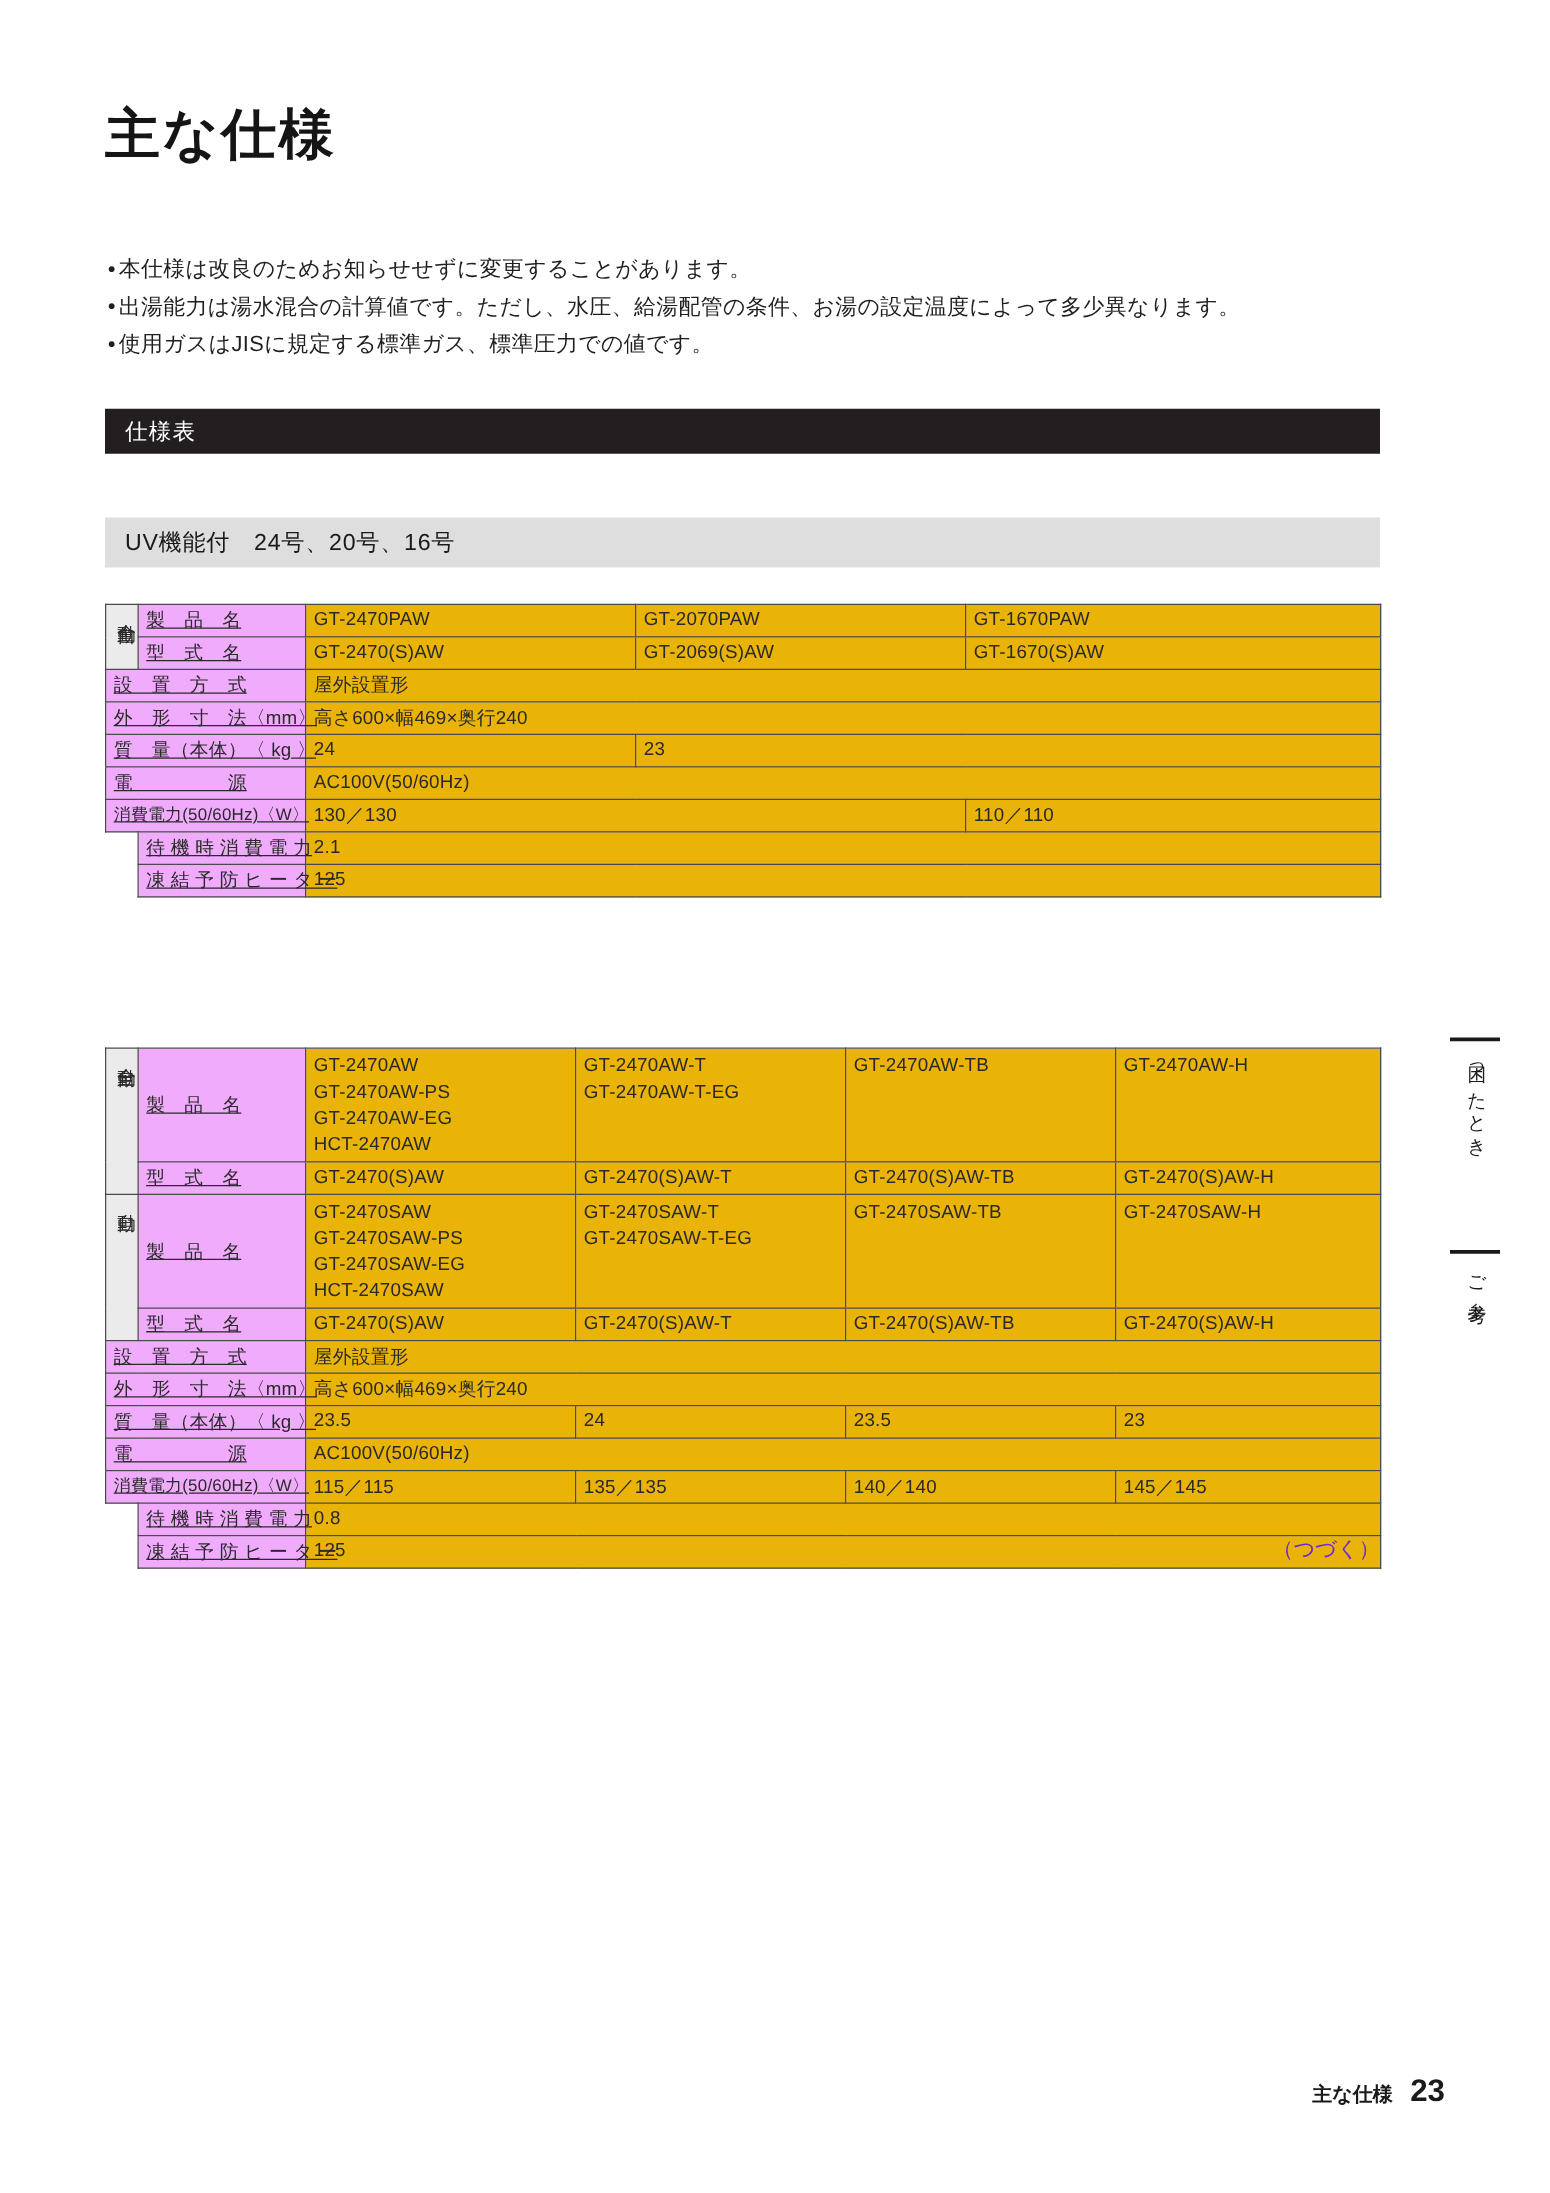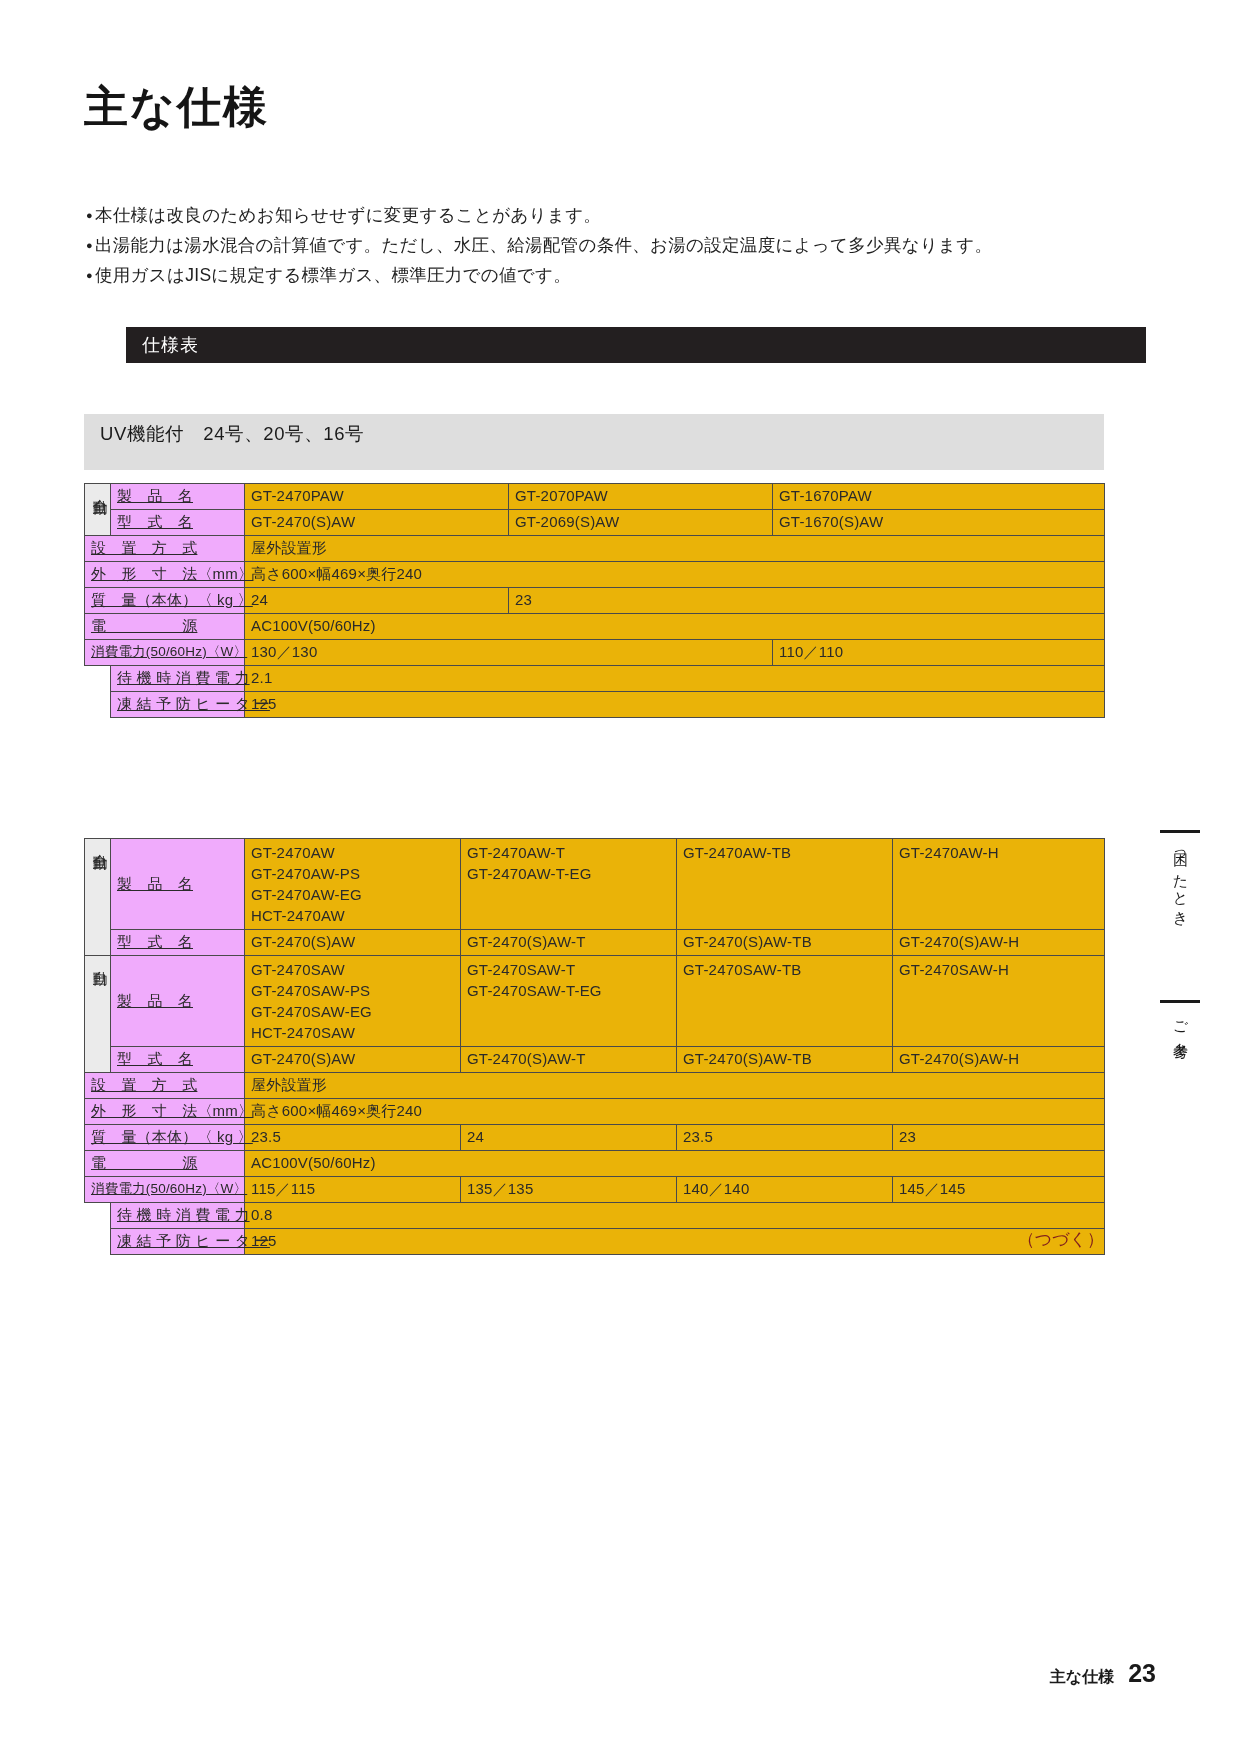--- a/index.html
+++ b/index.html
@@ -56,29 +56,28 @@
     left: 84px;
     top: 327px;
     width: 1020px;
     height: 36px;
     background: #231f20;
     color: #ffffff;
     font-size: 18px;
     line-height: 36px;
     padding-left: 16px;
     letter-spacing: 1px;
-    margin-left: 42px;
   }
 
   
   .band-gray {
     position: absolute;
     left: 84px;
     width: 1020px;
-    height: 56px;
+    height: 40px;
     background: #dedede;
     color: #1a1a1a;
     font-size: 18.5px;
     line-height: 40px;
     padding-left: 16px;
     letter-spacing: 0.6px;
   }
   .band-gray-1 { top: 414px; }
   .band-gray-2 { top: 765px; }
 
@@ -129,21 +128,21 @@
   .dashed-bottom { border-bottom: 1px dashed #4a4a4a !important; }
   .multi { line-height: 21px; white-space: pre-line; }
   .small-lbl { font-size: 13.5px; letter-spacing: 0; white-space: nowrap; }
 
   
   .continue {
     position: absolute;
     right: 136px;
     top: 1228px;
     font-size: 17px;
-    color: #7f1d1d;
+    color: #6d28d9;
   }
 
   
   .side-tab {
     position: absolute;
     right: 40px;
     width: 40px;
     text-align: center;
   }
   .side-tab .rule {

